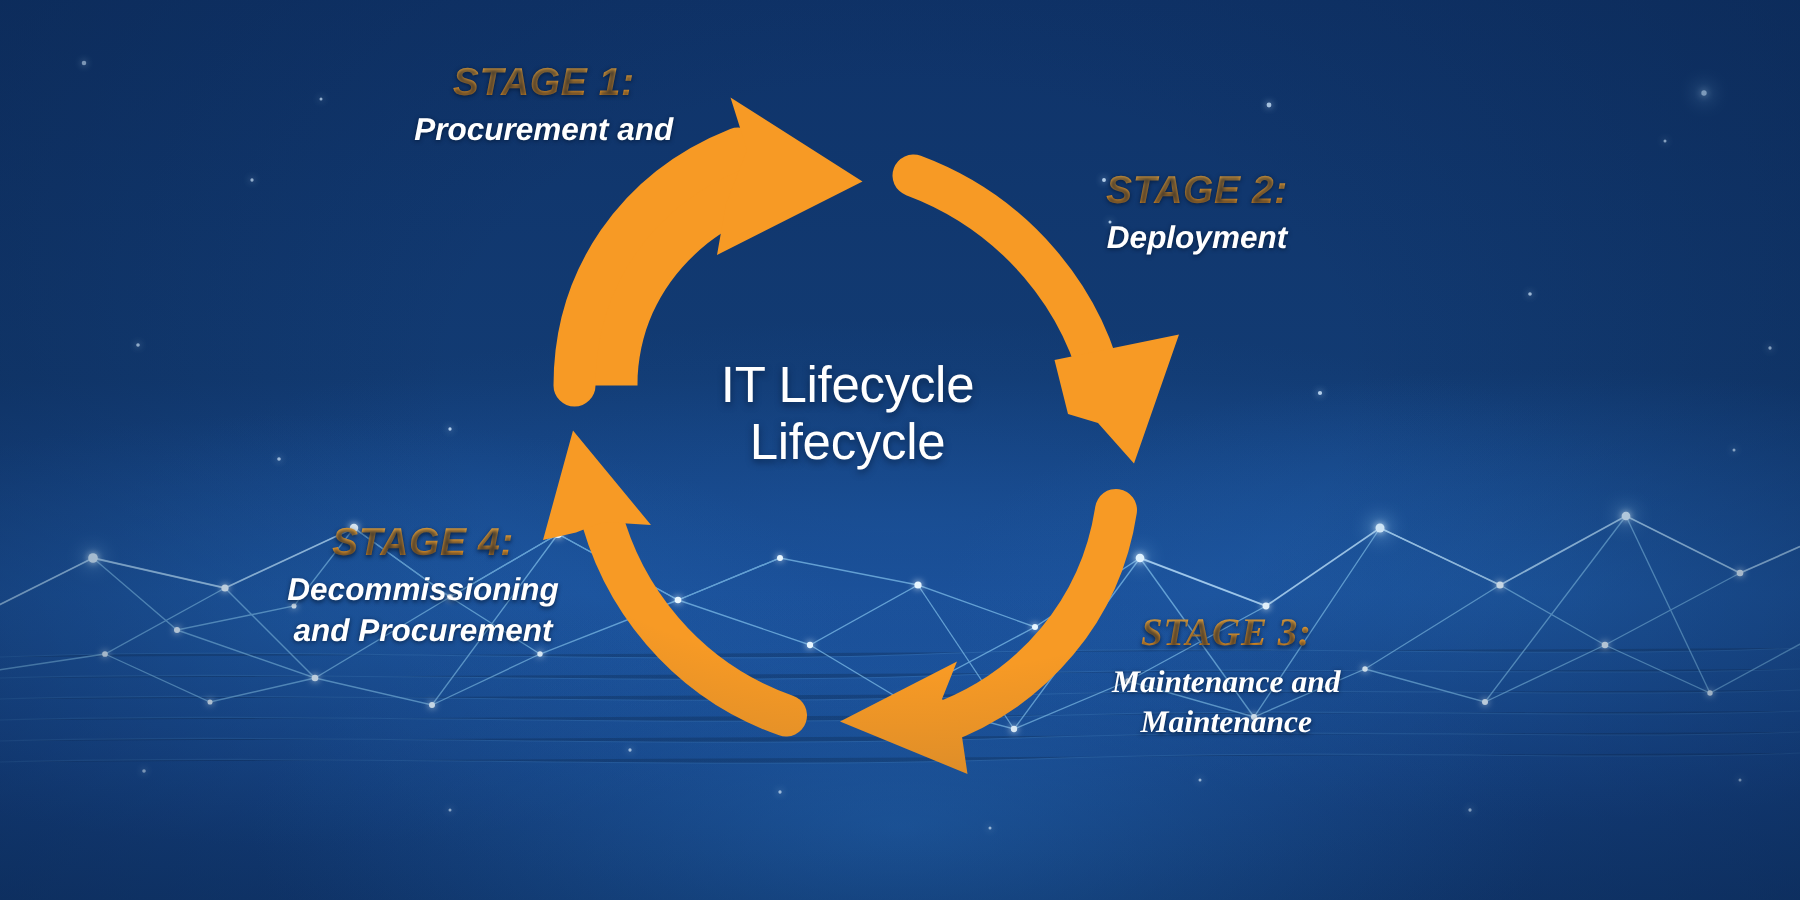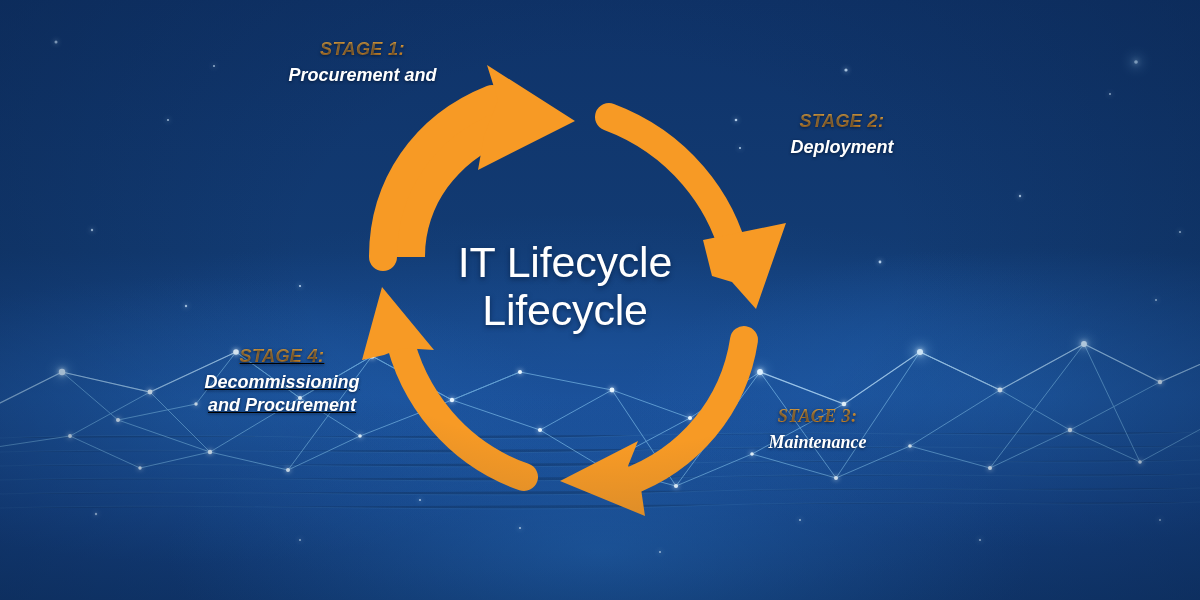--- a/index.html
+++ b/index.html
@@ -46,54 +46,54 @@
   
   .label-block {
     position: absolute;
     text-align: center;
     line-height: 1.28;
     text-shadow: 0 1px 3px rgba(3,20,46,.75);
   }
   .stage-num {
     font-style: italic;
     font-weight: bold;
-    font-size: 18px;
+    font-size: 26px;
     letter-spacing: .4px;
     color: #f2a32a;
     background: linear-gradient(180deg, #f7b547 0%, #ef8f18 100%);
     -webkit-background-clip: text;
     background-clip: text;
     -webkit-text-fill-color: transparent;
     display: block;
     margin-bottom: 3px;
     white-space: nowrap;
     text-align: center;
   }
   .stage-name {
     font-style: italic;
     font-weight: bold;
-    font-size: 18px;
+    font-size: 21px;
     color: #ffffff;
     display: block;
     white-space: nowrap;
   }
 
   #label-stage1 { left: 255px; top: 38px;  width: 215px; }
-  #label-stage2 { left: 742px; top: 110px; width: 200px; }
+  #label-stage2 { left: 698px; top: 110px; width: 200px; }
   #label-stage3 { left: 705px; top: 405px; width: 225px; font-family: Liberation Serif, serif; }
-  #label-stage4 { left: 172px; top: 345px; width: 220px; text-decoration: underline; }
+  #label-stage4 { left: 172px; top: 345px; width: 220px; }
 
   #center-title {
     position: absolute;
     left: 400px;
     top: 238px;
     width: 330px;
     text-align: center;
     color: #ffffff;
-    font-size: 43px;
+    font-size: 34px;
     font-weight: 500;
     line-height: 1.12;
     letter-spacing: -0.2px;
     text-shadow: 0 2px 5px rgba(4,22,50,.6);
   }
   #center-title .t-line { display: block; }
 </style>
 </head>
 <body>
 
@@ -275,20 +275,21 @@
     <span class="stage-name">Procurement and</span>
   </div>
 
   <div class="label-block" id="label-stage2">
     <span class="stage-num">STAGE 2:</span>
     <span class="stage-name">Deployment</span>
   </div>
 
   <div class="label-block" id="label-stage3">
     <span class="stage-num">STAGE 3:</span>
+    <span class="stage-name">Maintenance and</span>
     <span class="stage-name">Maintenance</span>
   </div>
 
   <div class="label-block" id="label-stage4">
     <span class="stage-num">STAGE 4:</span>
     <span class="stage-name">Decommissioning</span>
     <span class="stage-name">and Procurement</span>
   </div>
 
   <div id="center-title">

